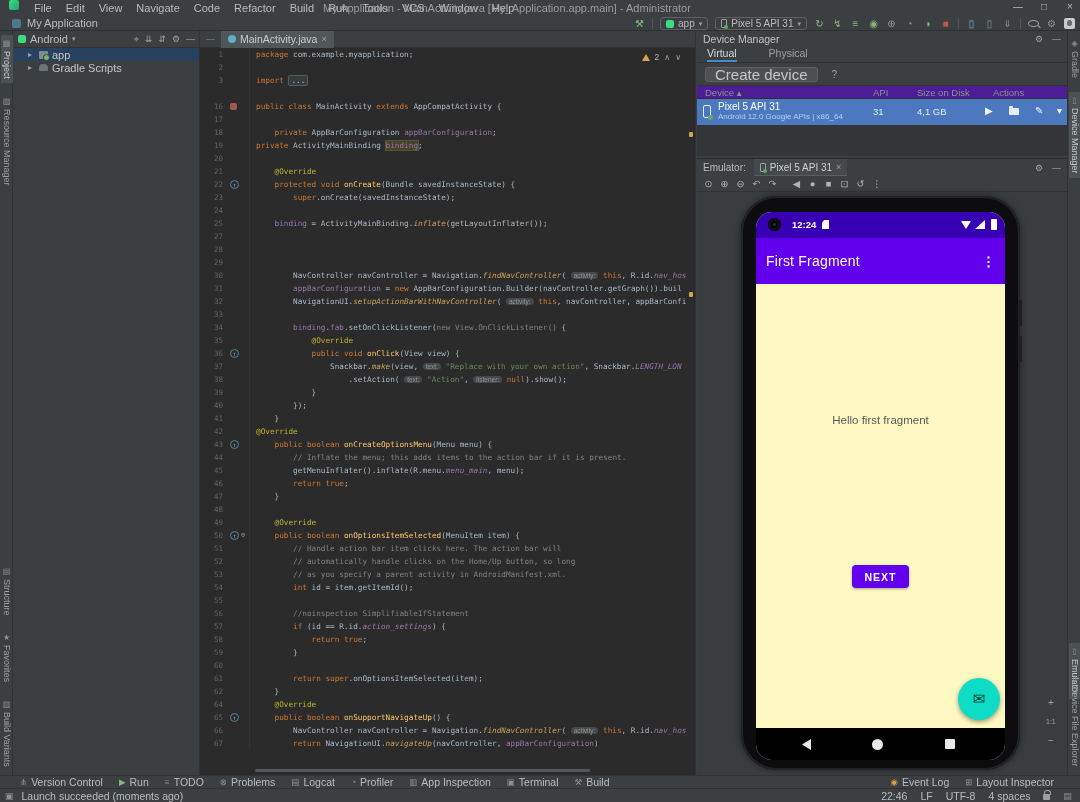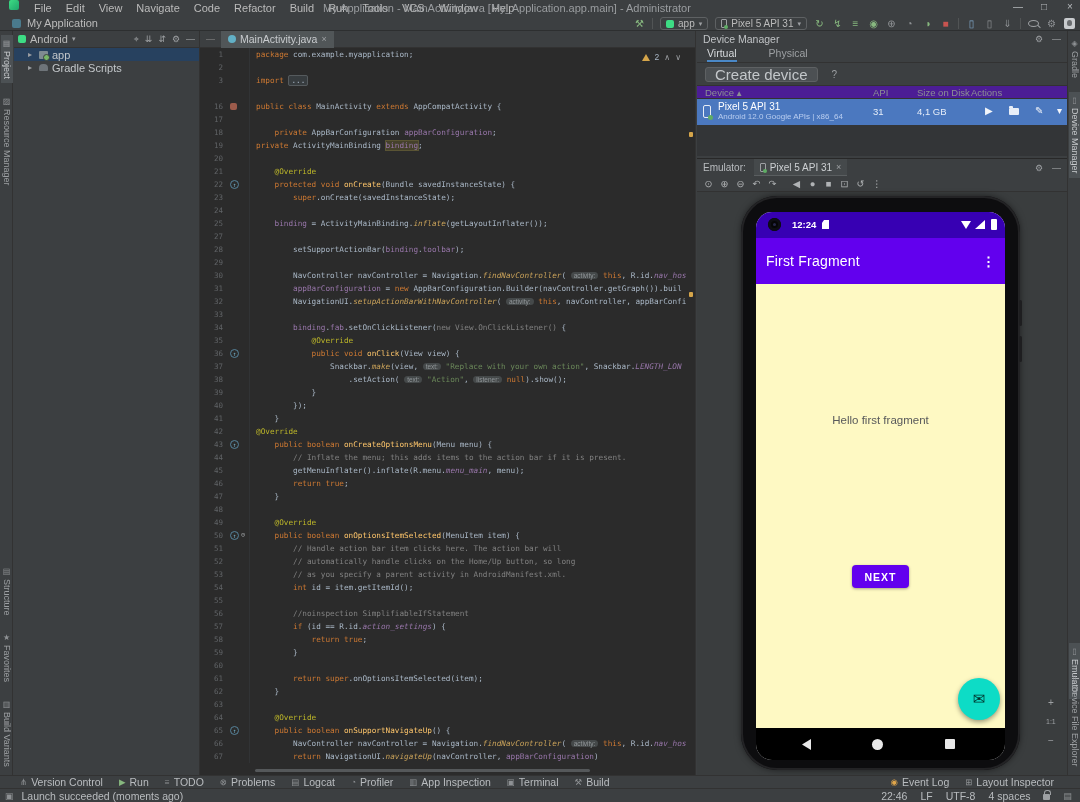--- a/index.html
+++ b/index.html
@@ -366,21 +366,20 @@
         <span class="codetext">    <span class="tk-f">binding</span><span class="tk-p"> = ActivityMainBinding.</span><span class="tk-st">inflate</span><span class="tk-p">(getLayoutInflater());</span></span>
       </div>
       <div class="line">
         <span class="ln">27</span>
         <span class="gut"></span>
         <span class="codetext"></span>
       </div>
       <div class="line">
         <span class="ln">28</span>
         <span class="gut"></span>
-        <span class="codetext">        <span class="tk-p">setSupportActionBar(</span><span class="tk-f">binding</span><span class="tk-p">.</span><span class="tk-f">toolbar</span><span class="tk-p">);</span></span>
       </div>
       <div class="line">
         <span class="ln">29</span>
         <span class="gut"></span>
         <span class="codetext"></span>
       </div>
       <div class="line">
         <span class="ln">30</span>
         <span class="gut"></span>
         <span class="codetext">        <span class="tk-p">NavController navController = Navigation.</span><span class="tk-st">findNavController</span><span class="tk-p">( </span><span class="tk-h">activity:</span><span class="tk-k"> this</span><span class="tk-p">, R.id.</span><span class="tk-cn">nav_hos</span></span>
@@ -544,25 +543,20 @@
       </div>
       <div class="line">
         <span class="ln">61</span>
         <span class="gut"></span>
         <span class="codetext">        <span class="tk-k">return super</span><span class="tk-p">.onOptionsItemSelected(item);</span></span>
       </div>
       <div class="line">
         <span class="ln">62</span>
         <span class="gut"></span>
         <span class="codetext">    <span class="tk-p">}</span></span>
-      </div>
-      <div class="line">
-        <span class="ln">63</span>
-        <span class="gut"></span>
-        <span class="codetext"></span>
       </div>
       <div class="line">
         <span class="ln">64</span>
         <span class="gut"></span>
         <span class="codetext">    <span class="tk-a">@Override</span></span>
       </div>
       <div class="line">
         <span class="ln">65</span>
         <span class="gut">
           <span class="g-o">↑</span>
@@ -598,21 +592,21 @@
       <span class="dm-tab">Physical</span>
     </div>
   <div id="dm-toolbar">
     <span id="create-device-btn">Create device</span>
     <span id="dm-help">?</span>
   </div>
   <div id="dm-thead">
       <span style="left: 8px;">Device ▴</span>
       <span style="left: 176px;">API</span>
       <span style="left: 220px;">Size on Disk</span>
-      <span style="left: 274px;">Actions</span>
+      <span style="left: 296px;">Actions</span>
     </div>
   <div id="dm-row">
     <span class="css-phone"></span>
     <span class="dev-name">Pixel 5 API 31</span>
     <span class="dev-desc">Android 12.0 Google APIs | x86_64</span>
     <span class="dev-api">31</span>
     <span class="dev-size">4,1 GB</span>
   <span class="dev-action" style="left: 288px;">▶</span><span class="dev-action css-folder" style="left: 312px;"></span><span class="dev-action" style="left: 338px;">✎</span><span class="dev-action" style="left: 360px;">▾</span></div>
   <div id="dm-empty"></div>
 </div>

